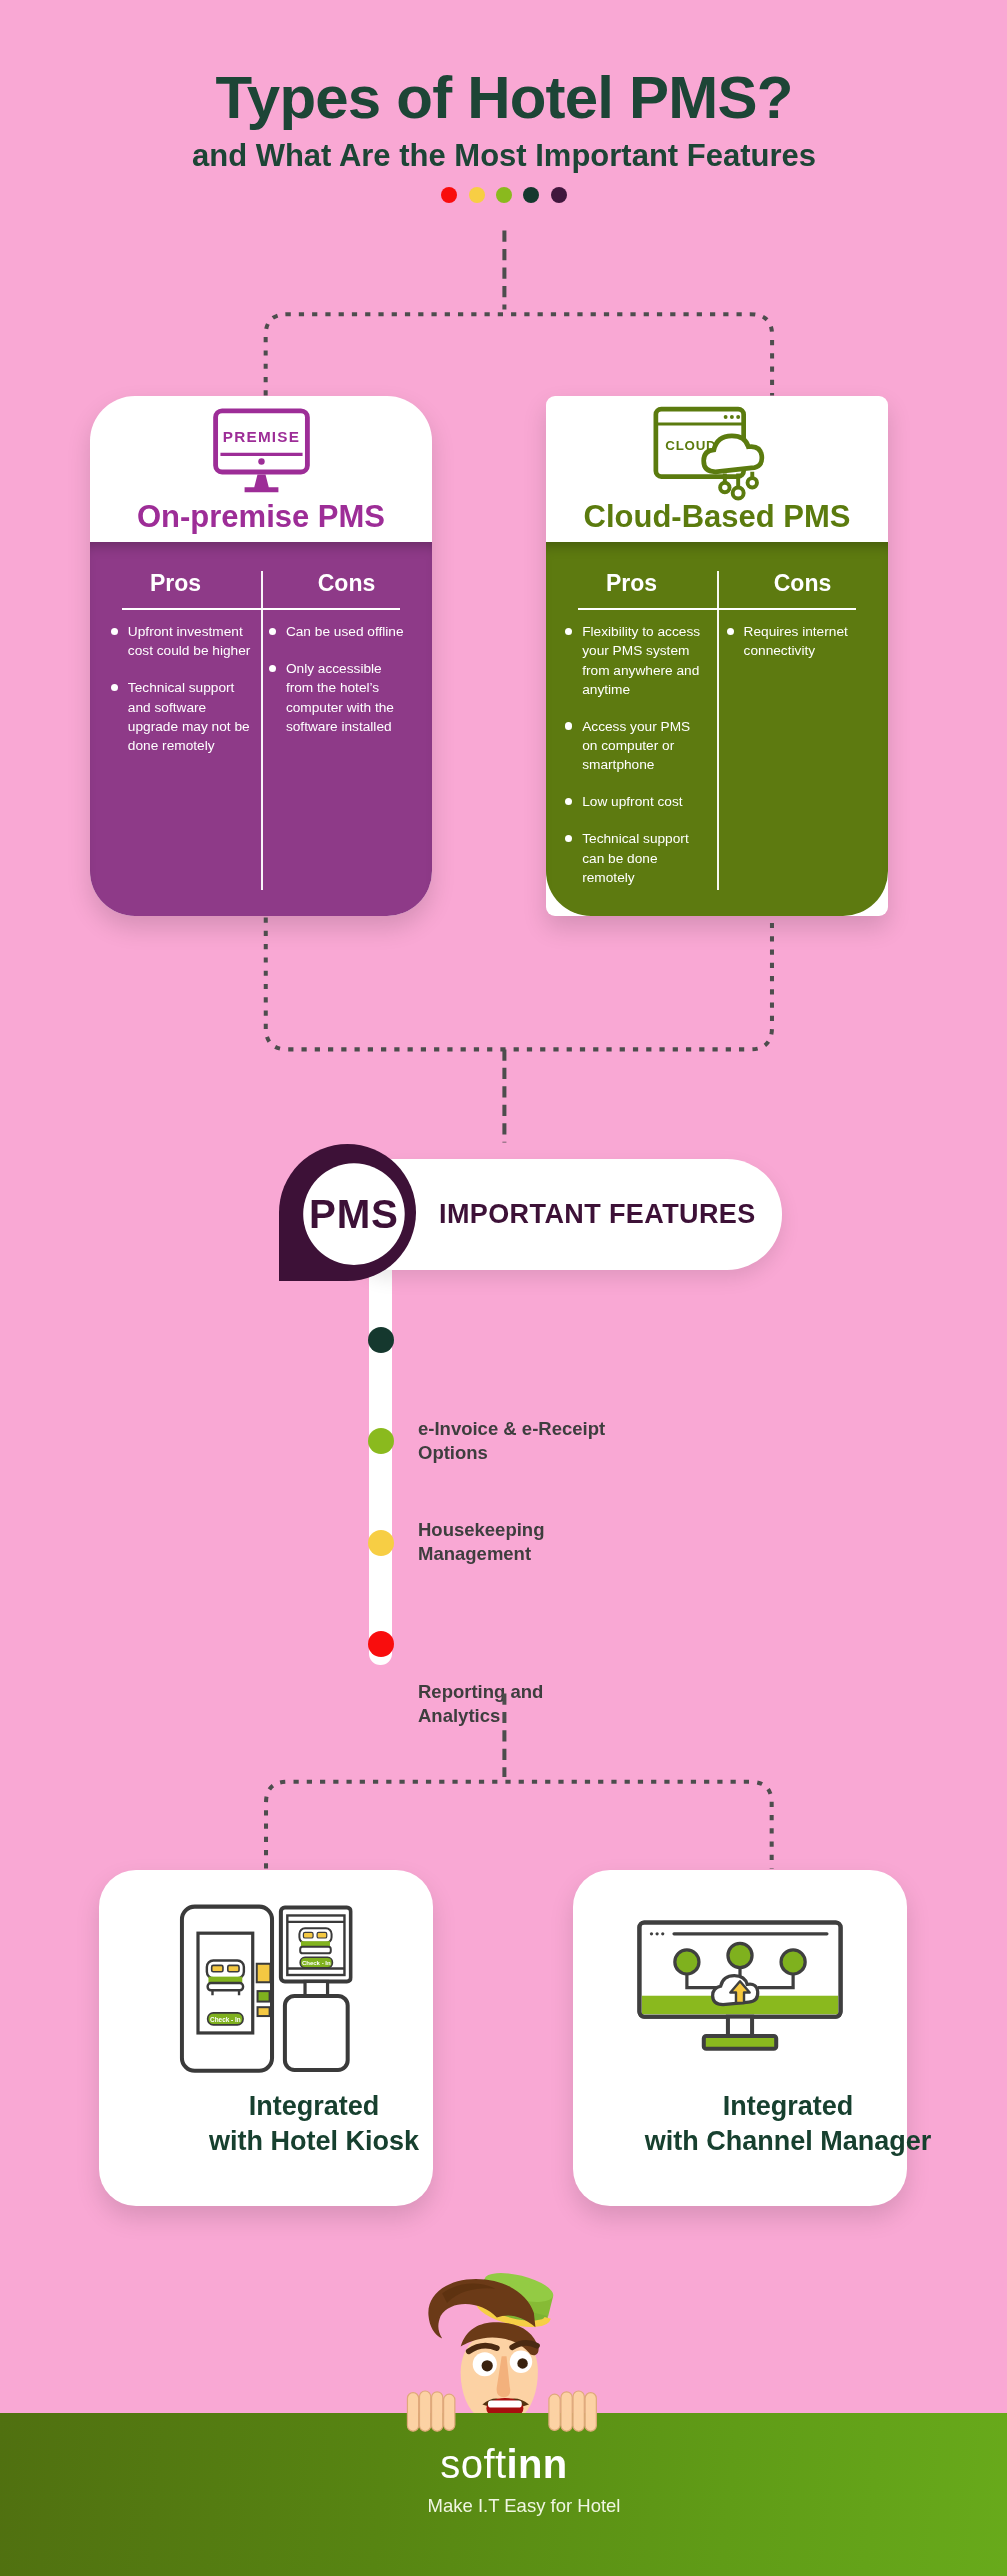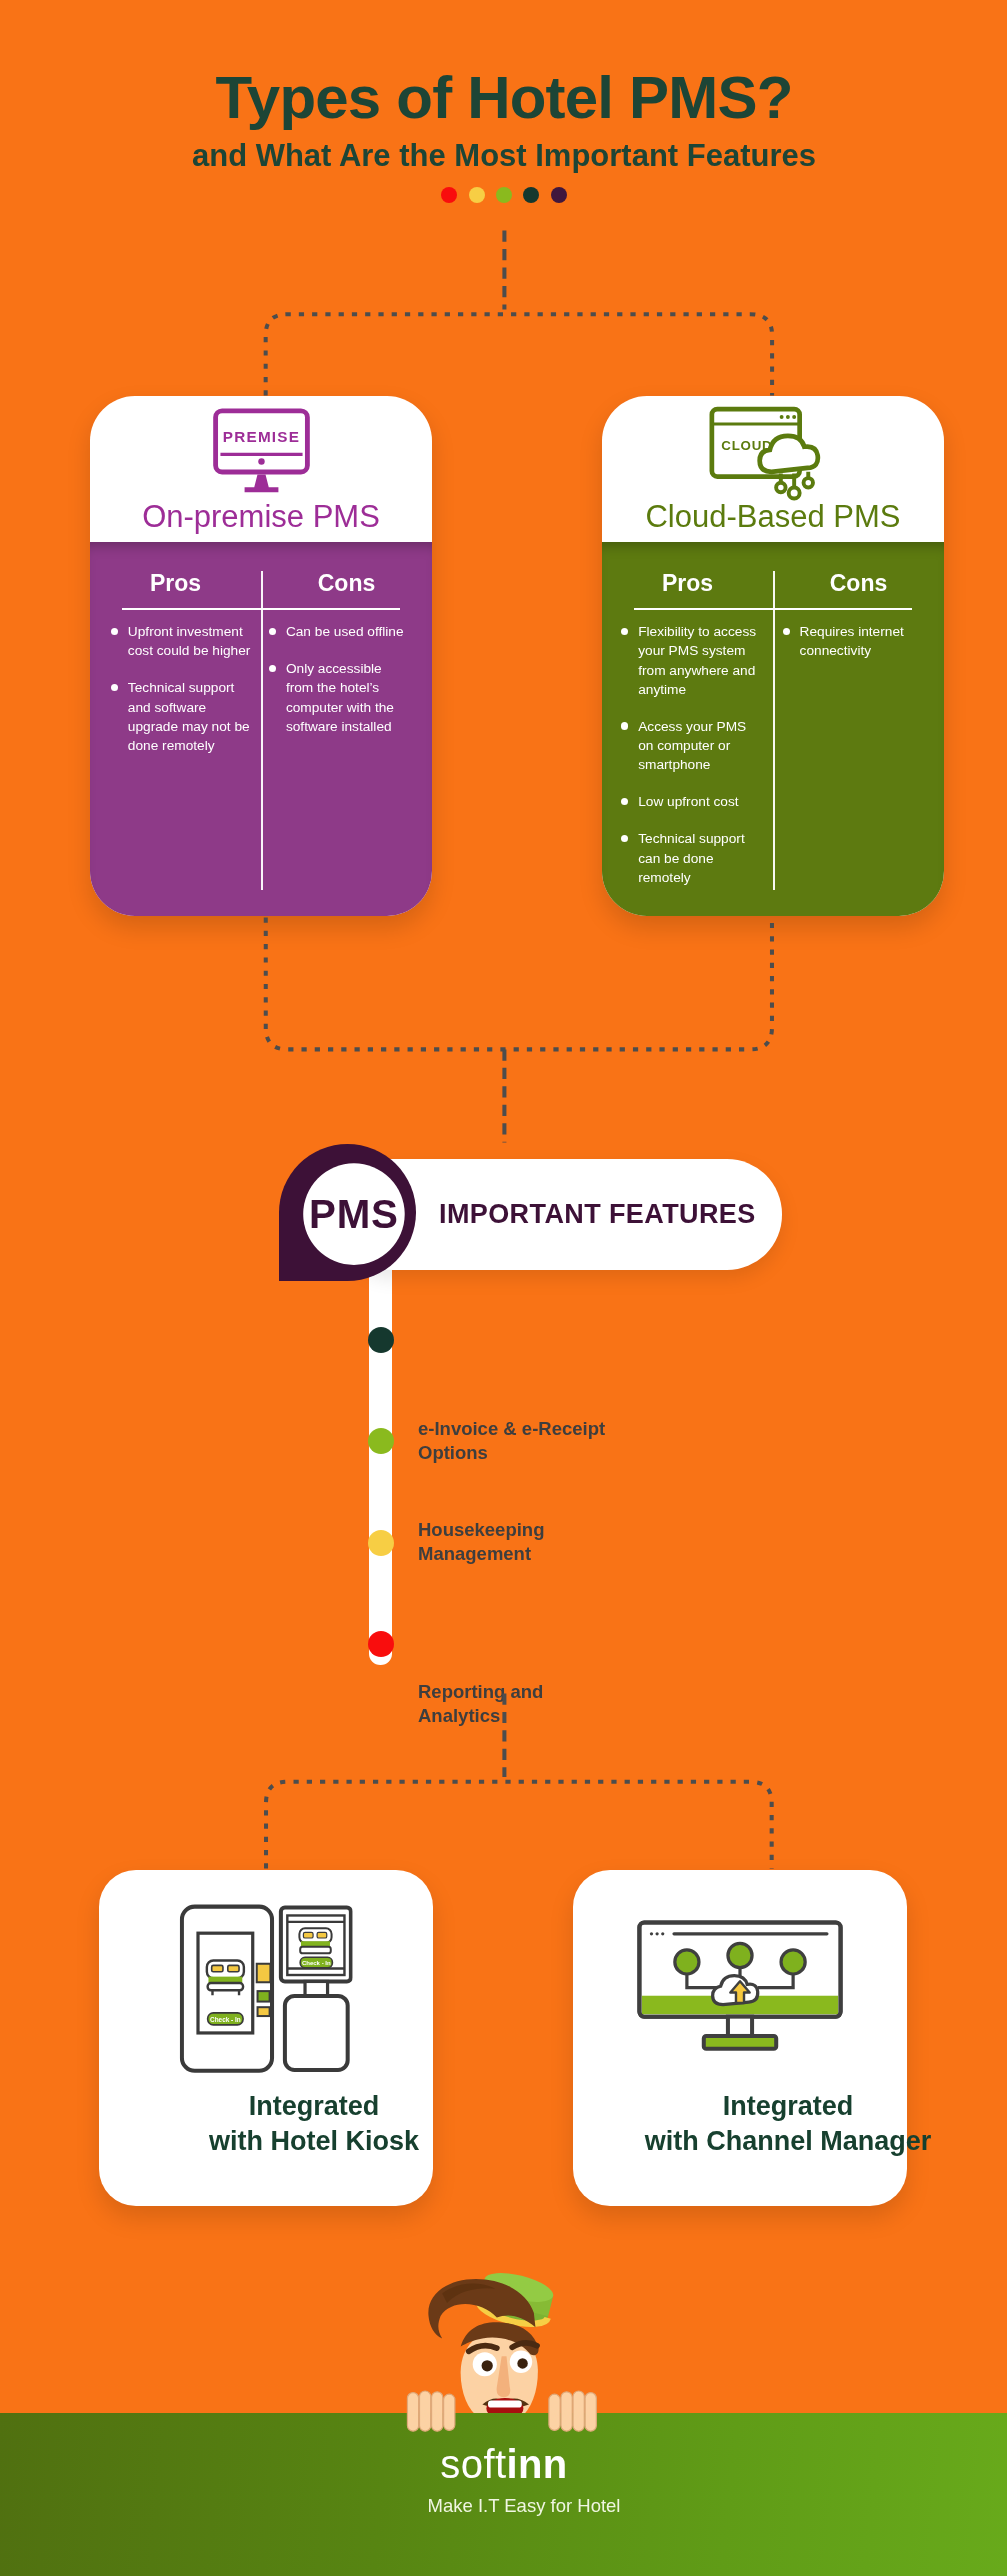--- a/index.html
+++ b/index.html
@@ -1,16 +1,16 @@
 <!DOCTYPE html>
 <html style="font-size:13px"><head>
 <meta charset="utf-8">
 <style>
   html,body{margin:0;padding:0;background:#ececec;font-family:"Liberation Sans",sans-serif;}
-  #canvas{position:relative;width:1008px;height:2576px;margin:0 auto;background:#f97316;overflow:hidden;}
+  #canvas{position:relative;width:1008px;height:2576px;margin:0 auto;background:#f9a8d4;overflow:hidden;}
 
   
   .h1{position:absolute;top:63px;left:0;width:100%;text-align:center;
       font-size:60px;font-weight:bold;color:#1d4536;letter-spacing:-0.8px;}
   .h2{position:absolute;top:138px;left:0;width:100%;text-align:center;
       font-size:31px;font-weight:bold;color:#1d4536;}
   .dots-row{position:absolute;top:187px;left:0;width:100%;display:flex;justify-content:center;gap:11.3px;}
   .hdot{width:16px;height:16px;border-radius:50%;background:#999;}
 
   
@@ -18,21 +18,21 @@
   .conn path{fill:none;stroke:#4d4d4d;stroke-width:5;}
   .dash-long{stroke-dasharray:14 9;}
   .dash-dot{stroke-dasharray:6.5 10;}
 
   
   .pms-card{position:absolute;top:396px;width:342px;height:520px;border-radius:45px;
             background:#fff;box-shadow:0 11.3px 24px rgba(0,0,0,0.14);}
   .card-top{position:relative;height:146px;display:flex;flex-direction:column;
             align-items:center;justify-content:space-between;}
   .card-top svg{margin-top:9.7px;}
-  .card-title{font-size:31px;font-weight:normal;margin-bottom:9.7px;line-height:1;}
+  .card-title{font-size:31px;font-weight:bold;margin-bottom:9.7px;line-height:1;}
   .card-body{position:absolute;top:146px;left:0;right:0;bottom:0;
              border-radius:0 0 45px 45px;
              box-shadow:inset 0 11.3px 13px -8px rgba(0,0,0,0.28);}
   .card-body .vdiv{position:absolute;left:50%;top:29px;bottom:26px;width:1.6px;background:rgba(255,255,255,0.95);}
   .pc-headers{display:flex;padding-top:28px;}
   .pc-headers div{width:50%;text-align:center;font-size:23px;font-weight:bold;color:#fff;}
   .pc-rule{position:absolute;top:66px;left:32px;right:32px;height:1.6px;background:#fff;}
   .pc-cols{position:absolute;top:80px;left:11.3px;right:11.3px;bottom:14.5px;display:flex;}
   .pc-col{width:50%;box-sizing:border-box;}
   .pc-col.l{padding:0 8px 0 8px;}
@@ -126,21 +126,21 @@
           </div>
           <div class="b-item">
             <span class="b-dot"></span>
             <p>Only accessible from the hotel’s computer with the software installed</p>
           </div>
         </div>
       </div>
     </div>
   </div>
 
-  <div class="pms-card" style="left:602px;">
+  <div class="pms-card" style="left:546px;border-radius:9px;">
     <div class="card-top">
       <svg width="138" height="98" viewBox="0 0 172 122">
         <rect x="8" y="4" width="112" height="86" rx="7" fill="#fff" stroke="#5b7b0e" stroke-width="6"></rect>
         <line x1="8" y1="23" x2="120" y2="23" stroke="#5b7b0e" stroke-width="4"></line>
         <circle cx="97" cy="14" r="2.5" fill="#5b7b0e"></circle>
         <circle cx="105" cy="14" r="2.5" fill="#5b7b0e"></circle>
         <circle cx="113" cy="14" r="2.5" fill="#5b7b0e"></circle>
         <text x="20" y="56" font-size="17" font-weight="bold" fill="#5b7b0e" letter-spacing="1">CLOUD</text>
         <path d="M84,84 q-15,0 -15,-14 q0,-13 13,-14 q4,-18 23,-18 q17,0 21,14 q15,-2 17,11 q2,15 -13,16 z" fill="#fff" stroke="#5b7b0e" stroke-width="6"></path>
         <path d="M96,86 v12 M113,86 v18 M131,84 v8" stroke="#5b7b0e" stroke-width="5" fill="none"></path>

